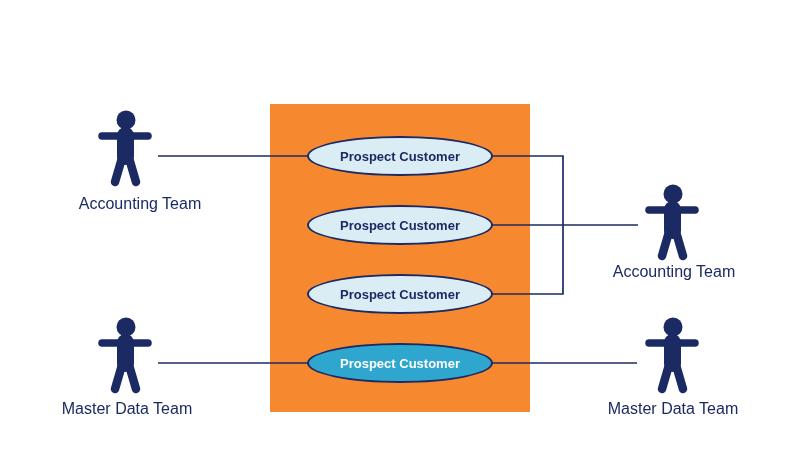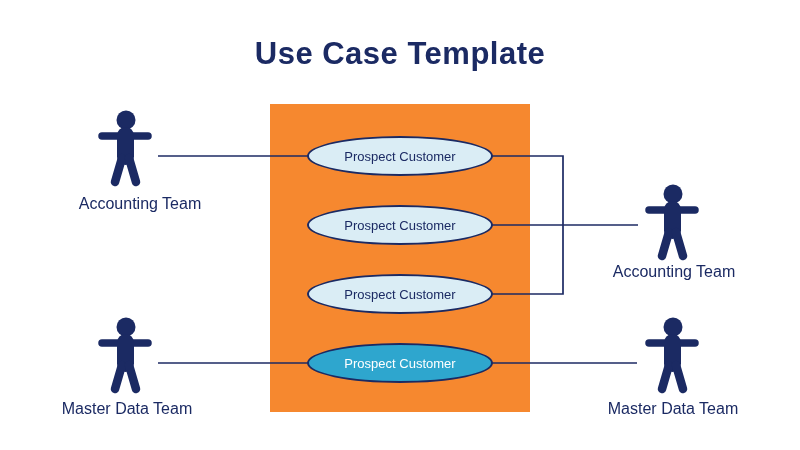--- a/index.html
+++ b/index.html
@@ -50,21 +50,21 @@
     background: var(--ellipse-fill);
     border: 2px solid var(--navy);
     border-radius: 50%;
     display: flex;
     align-items: center;
     justify-content: center;
     z-index: 2;
   }
   .use-case .uc-label {
     font-size: 13px;
-    font-weight: 400;
+    font-weight: 700;
     color: var(--navy);
     white-space: nowrap;
   }
   .use-case.highlight { background: var(--highlight-fill); }
   .use-case.highlight .uc-label { color: var(--highlight-text); }
   .uc-1 { top: 136px; }
   .uc-2 { top: 205px; }
   .uc-3 { top: 274px; }
   .uc-4 { top: 343px; }
   .actor-figure {
@@ -102,21 +102,20 @@
     <circle cx="29" cy="10" r="9.5" fill="currentColor"></circle>
     <path d="M5 26 H51" stroke="currentColor" stroke-width="7.5" stroke-linecap="round" fill="none"></path>
     <rect x="20" y="17" width="17" height="38" rx="8.5" fill="currentColor"></rect>
     <path d="M25 48 L18 72" stroke="currentColor" stroke-width="8.5" stroke-linecap="round" fill="none"></path>
     <path d="M32 48 L39 72" stroke="currentColor" stroke-width="8.5" stroke-linecap="round" fill="none"></path>
   </symbol>
 </svg>
 
 <div class="canvas">
 
-  <div class="diagram-title">Use Case Template</div>
 
   <div class="system-boundary"></div>
 
   <svg class="lines-layer" viewBox="0 0 800 450">
     <line x1="158" y1="156" x2="308" y2="156" stroke="#1c2a63" stroke-width="1.7"></line>
     <line x1="158" y1="363" x2="308" y2="363" stroke="#1c2a63" stroke-width="1.7"></line>
     <path d="M492 156 H563 V294 H492" fill="none" stroke="#1c2a63" stroke-width="1.7"></path>
     <line x1="492" y1="225" x2="638" y2="225" stroke="#1c2a63" stroke-width="1.7"></line>
     <line x1="492" y1="363" x2="637" y2="363" stroke="#1c2a63" stroke-width="1.7"></line>
   </svg>

